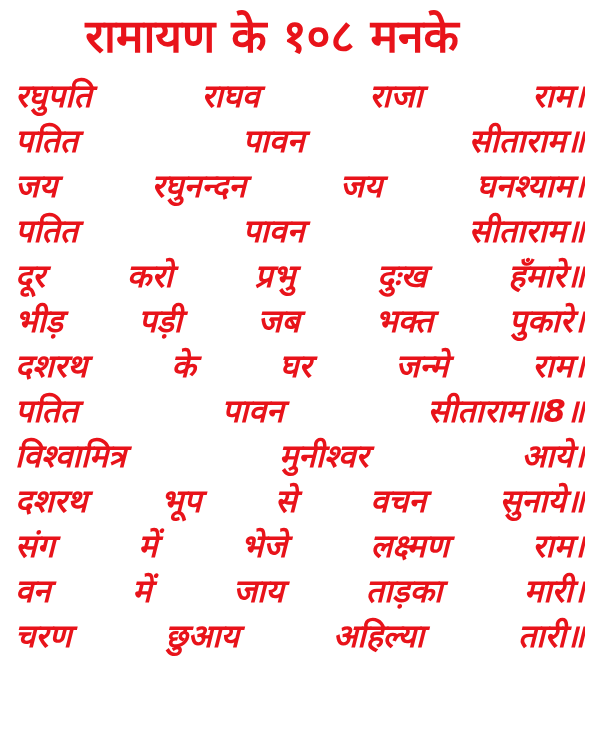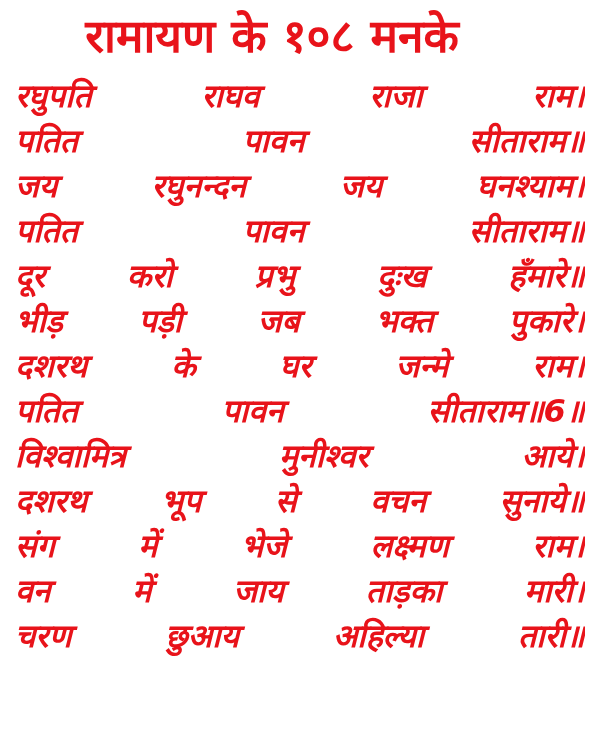--- a/index.html
+++ b/index.html
@@ -54,20 +54,20 @@
 <div class="page">
   <div class="title">रामायण के १०८ मनके</div>
   <div class="verse-body">
       <div class="verse-line">रघुपति राघव राजा राम।</div>
       <div class="verse-line">पतित पावन सीताराम॥</div>
       <div class="verse-line">जय रघुनन्दन जय घनश्याम।</div>
       <div class="verse-line">पतित पावन सीताराम॥</div>
       <div class="verse-line">दूर करो प्रभु दुःख हँमारे॥</div>
       <div class="verse-line">भीड़ पड़ी जब भक्त पुकारे।</div>
       <div class="verse-line">दशरथ के घर जन्मे राम।</div>
-      <div class="verse-line">पतित पावन सीताराम॥6॥</div>
+      <div class="verse-line">पतित पावन सीताराम॥8॥</div>
       <div class="verse-line">विश्वामित्र मुनीश्वर आये।</div>
       <div class="verse-line">दशरथ भूप से वचन सुनाये॥</div>
       <div class="verse-line">संग में भेजे लक्ष्मण राम।</div>
       <div class="verse-line">वन में जाय ताड़का मारी।</div>
       <div class="verse-line">चरण छुआय अहिल्या तारी॥</div>
     </div>
 </div>
 
 </body></html>

